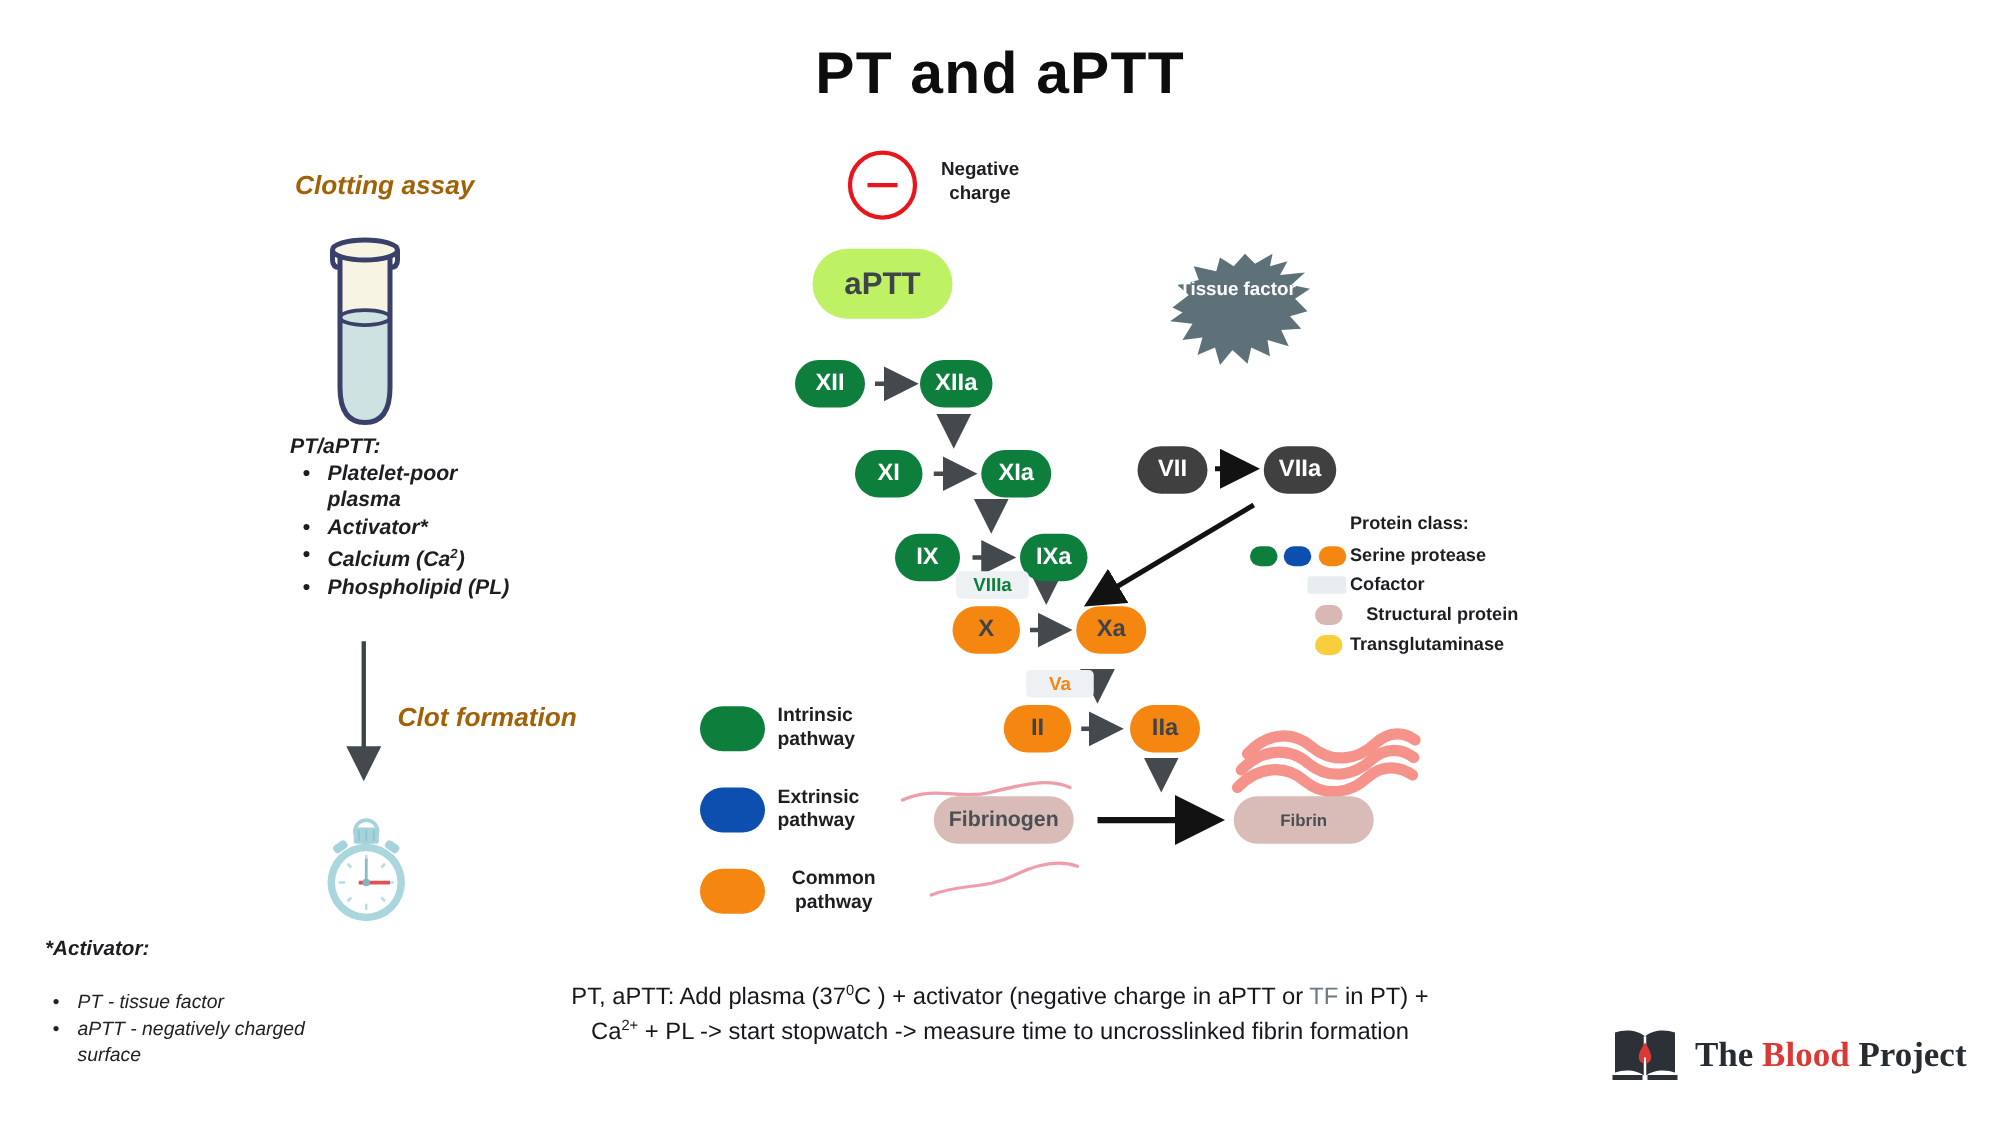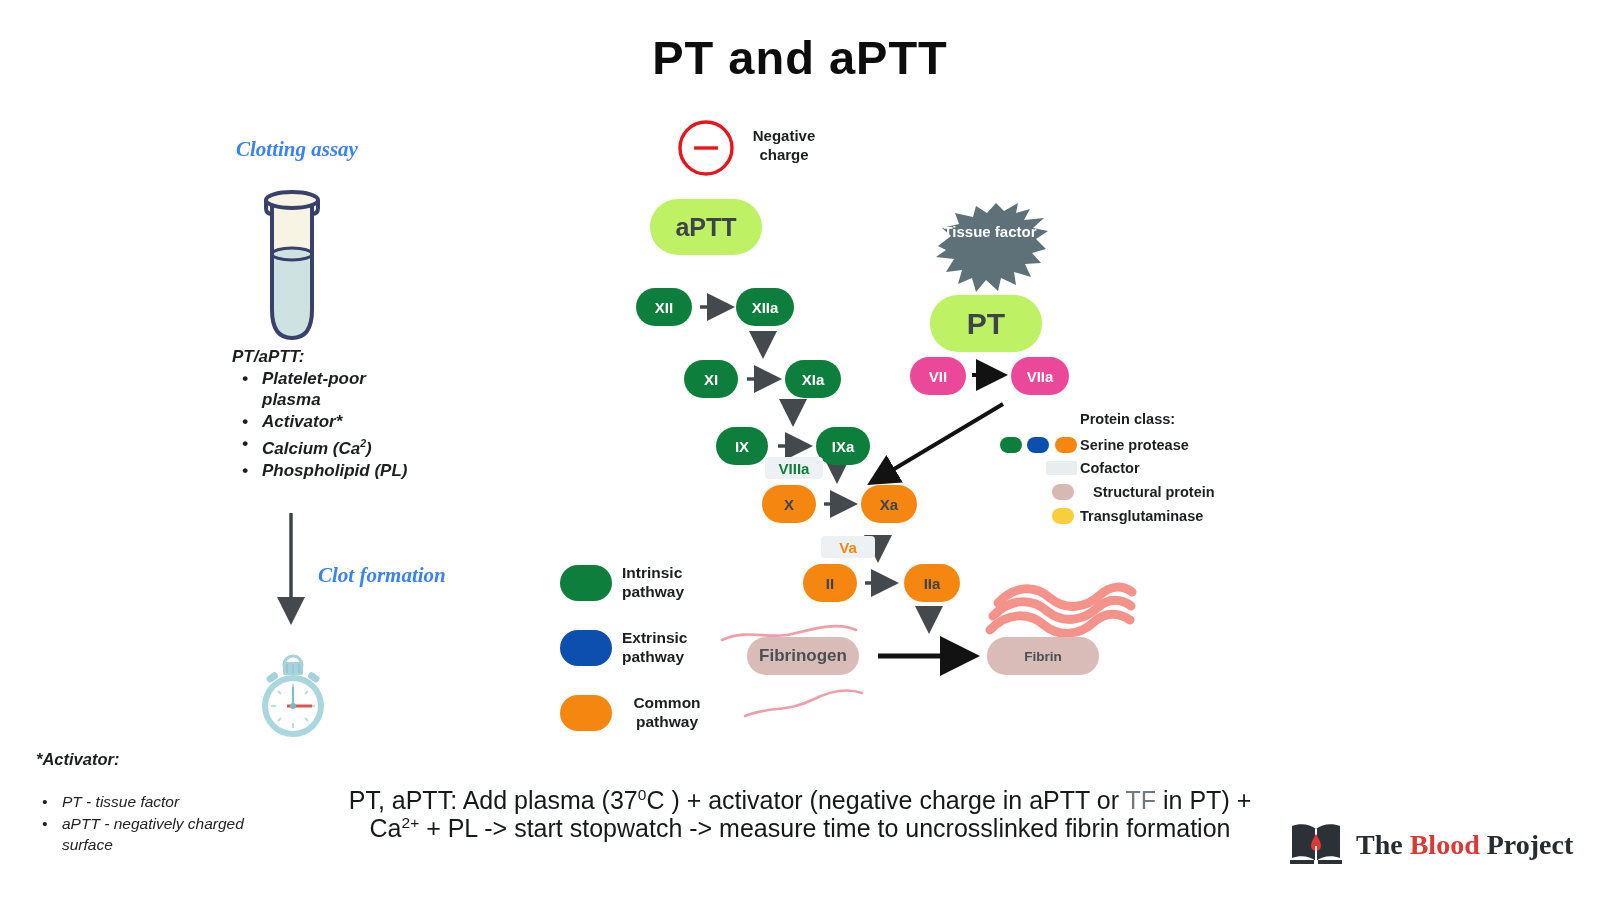--- a/index.html
+++ b/index.html
@@ -6,30 +6,30 @@
   #canvas{position:relative;width:1600px;height:900px;background:#ffffff;overflow:hidden;
           font-family:"Liberation Sans",sans-serif;color:#1c1e20;}
   .abs{position:absolute;}
   
   #title{left:0;right:0;top:30px;text-align:center;font-size:47px;font-weight:800;
          letter-spacing:1px;color:#0d0d0d;}
   
   .pill{display:flex;align-items:center;justify-content:center;border-radius:28px;
         font-weight:bold;z-index:2;}
   .node{display:flex;align-items:center;justify-content:center;border-radius:19px;
-        font-size:15px;font-weight:bold;z-index:2;}
+        font-size:19px;font-weight:bold;z-index:2;}
   .node.green{background:#0e7e3c;color:#ffffff;}
-  .node.blue{background:#ec4899;color:#ffffff;}
+  .node.blue{background:#404040;color:#ffffff;}
   .node.orange{background:#f5860f;color:#3f444a;}
   .cof{display:flex;align-items:center;justify-content:center;background:#edf1f3;
        border-radius:4px;font-size:15px;font-weight:bold;z-index:2;}
   .tan{background:#bef264;color:#3f444a;}
   .pinkpill{background:#d9bcb8;color:#4a4f54;}
   
-  .italicHead{font-style:italic;font-weight:bold;font-size:21px;color:#3b82f6;font-family:Liberation Serif, serif;}
+  .italicHead{font-style:italic;font-weight:bold;font-size:21px;color:#a16207;}
   #recipe{left:232px;top:346px;width:190px;font-size:17px;font-weight:bold;line-height:21px;font-style:italic;}
   .b-row{display:flex;margin-top:0px;}
   .b-dot{width:20px;flex:0 0 20px;}
   #recipe .b-row{margin-left:10px;margin-top:1px;}
   sup{font-size:0.62em;}
   #activatorNote{left:36px;top:750px;font-size:16.5px;font-style:italic;font-weight:bold;}
   #activatorItems{left:42px;top:790px;width:240px;font-size:15.5px;font-style:italic;
                   line-height:21px;color:#222;}
   #activatorItems .b-row{margin-top:1px;}
   
@@ -38,21 +38,21 @@
   #tfText{left:930px;top:222px;width:120px;text-align:center;color:#fff;
           font-size:15px;font-weight:bold;line-height:19px;z-index:3;}
   
   .pl-oval{width:52px;height:36px;border-radius:18px;z-index:2;}
   .pl-label{font-size:15.5px;font-weight:bold;line-height:19px;width:90px;}
   
   #pcTitle{left:1080px;top:411px;font-size:14.5px;font-weight:bold;}
   .pc-label{font-size:14.5px;font-weight:bold;}
   .mini-oval{width:22px;height:16px;border-radius:8px;}
   
-  #cap1,#cap2{left:0;right:0;text-align:center;font-size:25px;color:#16181a;}
+  #cap1,#cap2{left:0;right:0;text-align:center;font-size:19px;color:#16181a;}
   #cap1{top:786px;}
   #cap2{top:814px;}
   .tfgrey{color:#6d7a80;}
   
   #logo{left:1288px;top:822px;display:flex;align-items:center;z-index:2;}
   #logoText{font-family:"Liberation Serif",serif;font-weight:bold;font-size:28px;color:#272c30;margin-left:10px;}
   #logoText .red{color:#d93a35;}
   svg{display:block;}
   #overlay{position:absolute;left:0;top:0;z-index:1;pointer-events:none;}
 </style>
@@ -173,21 +173,20 @@
     </div>
   </div>
 
   <div class="pill tan abs" style="left:650px;top:199px;width:112px;height:56px;font-size:25px;">aPTT</div>
 
   <svg class="abs" style="left:926px;top:198px;" width="128" height="100" viewBox="0 0 128 100">
     <path d="M12,48 L25,38 L16,30 L33,26 L29,15 L47,19 L50,8 L61,15 L70,5 L78,13 L92,5 L90,15 L104,11 L98,22 L118,20 L107,30 L122,33 L110,41 L120,51 L106,55 L115,65 L99,66 L105,79 L88,74 L90,87 L75,80 L72,93 L60,82 L50,94 L46,80 L32,86 L36,72 L20,74 L28,61 L10,59 L20,52 Z" fill="#5e7179"></path>
   </svg>
   <div id="tfText" class="abs">Tissue factor</div>
 
-  <div class="pill tan abs" style="left:930px;top:295px;width:112px;height:57px;font-size:30px;">PT</div>
 
   <div class="node green abs" style="left:636px;top:288px;width:56px;height:38px;">XII</div>
   <div class="node green abs" style="left:736px;top:288px;width:58px;height:38px;">XIIa</div>
   <div class="node green abs" style="left:684px;top:360px;width:54px;height:38px;">XI</div>
   <div class="node green abs" style="left:785px;top:360px;width:56px;height:38px;">XIa</div>
   <div class="node green abs" style="left:716px;top:427px;width:52px;height:38px;">IX</div>
   <div class="node green abs" style="left:816px;top:427px;width:54px;height:38px;">IXa</div>
   <div class="node blue abs" style="left:910px;top:357px;width:56px;height:38px;">VII</div>
   <div class="node blue abs" style="left:1011px;top:357px;width:58px;height:38px;">VIIa</div>
   <div class="node orange abs" style="left:762px;top:485px;width:54px;height:38px;">X</div>

